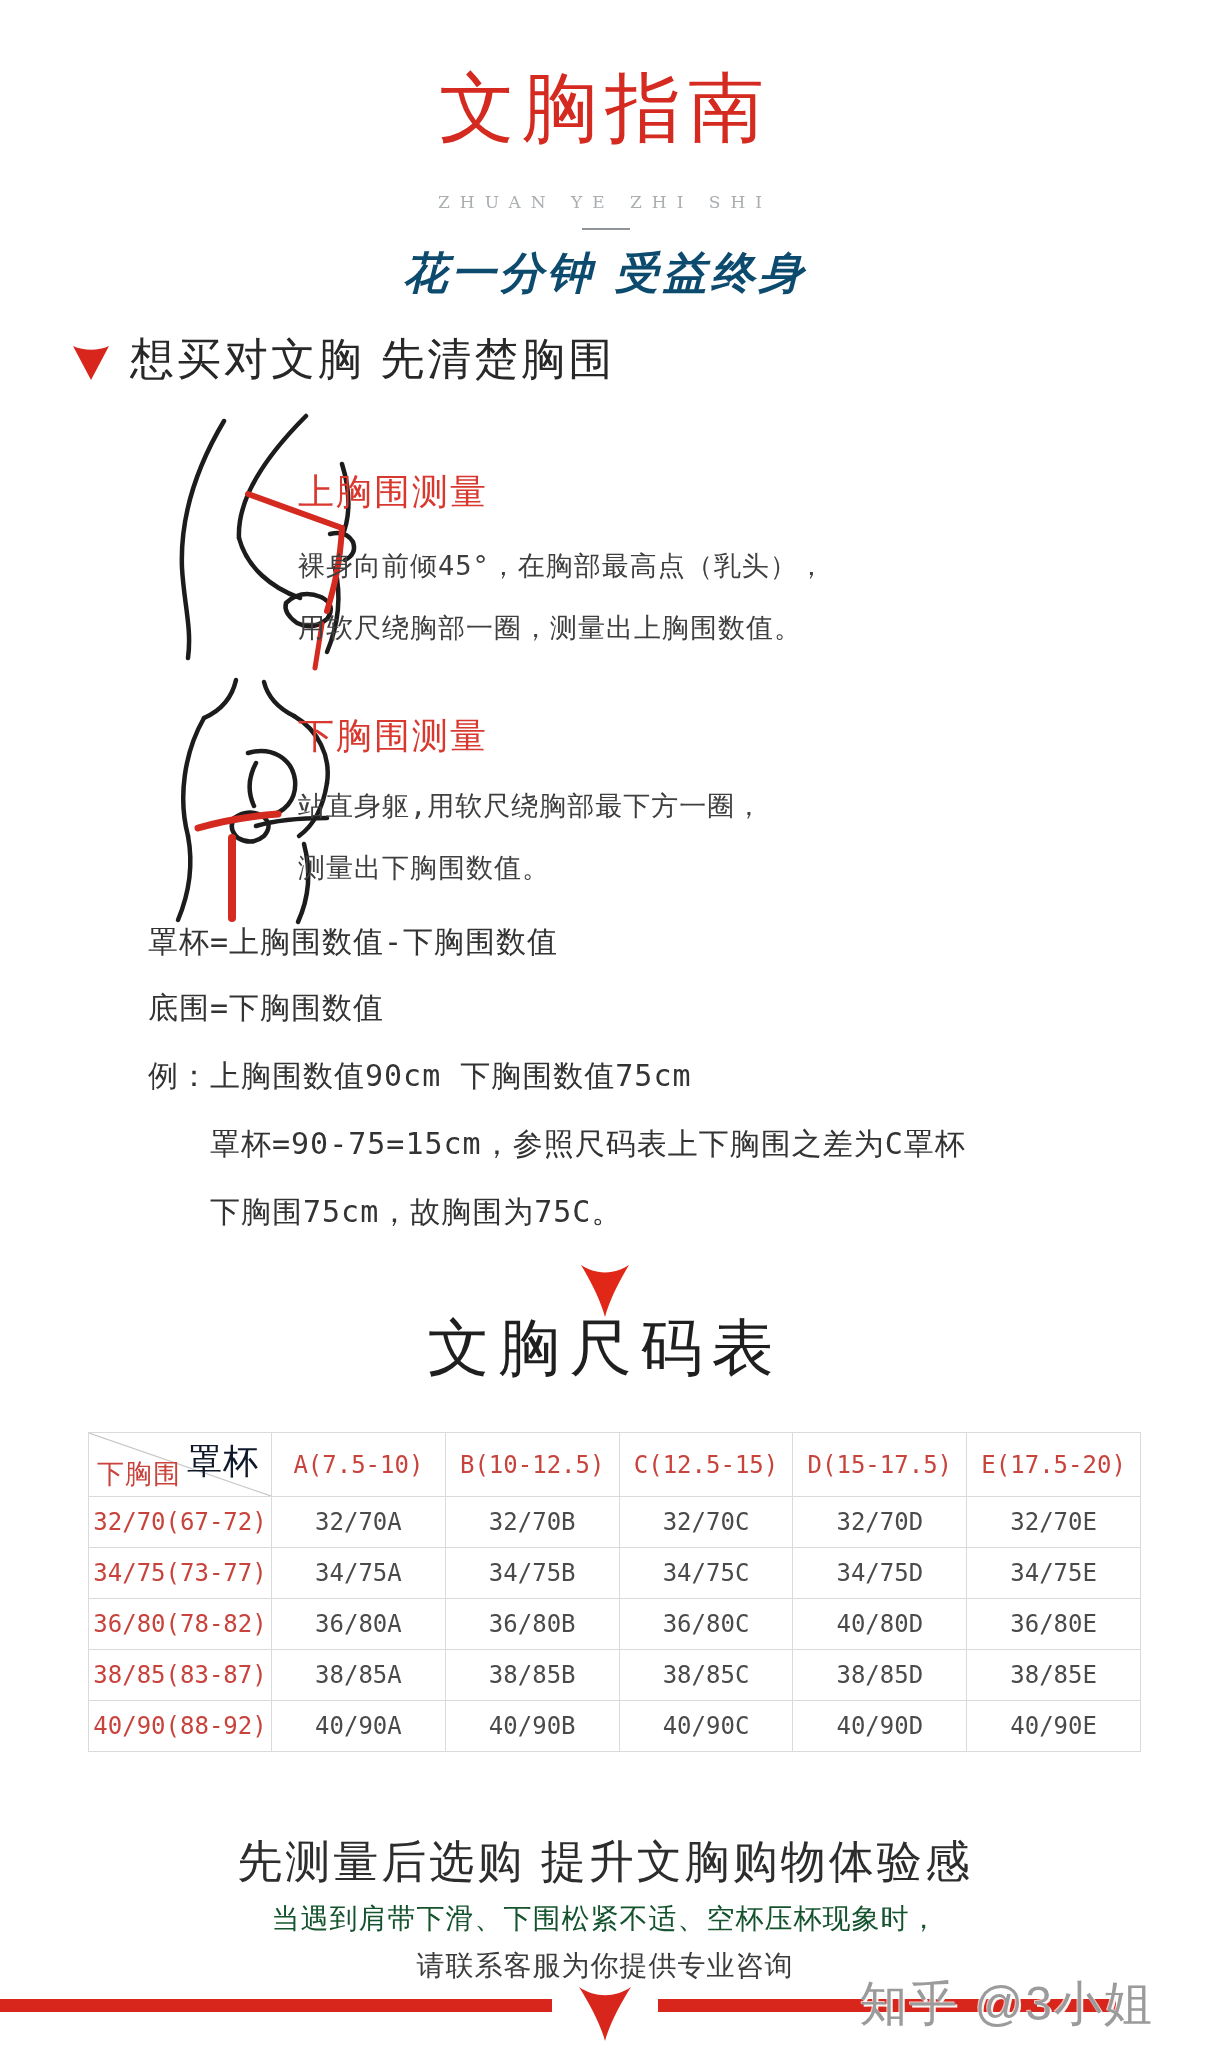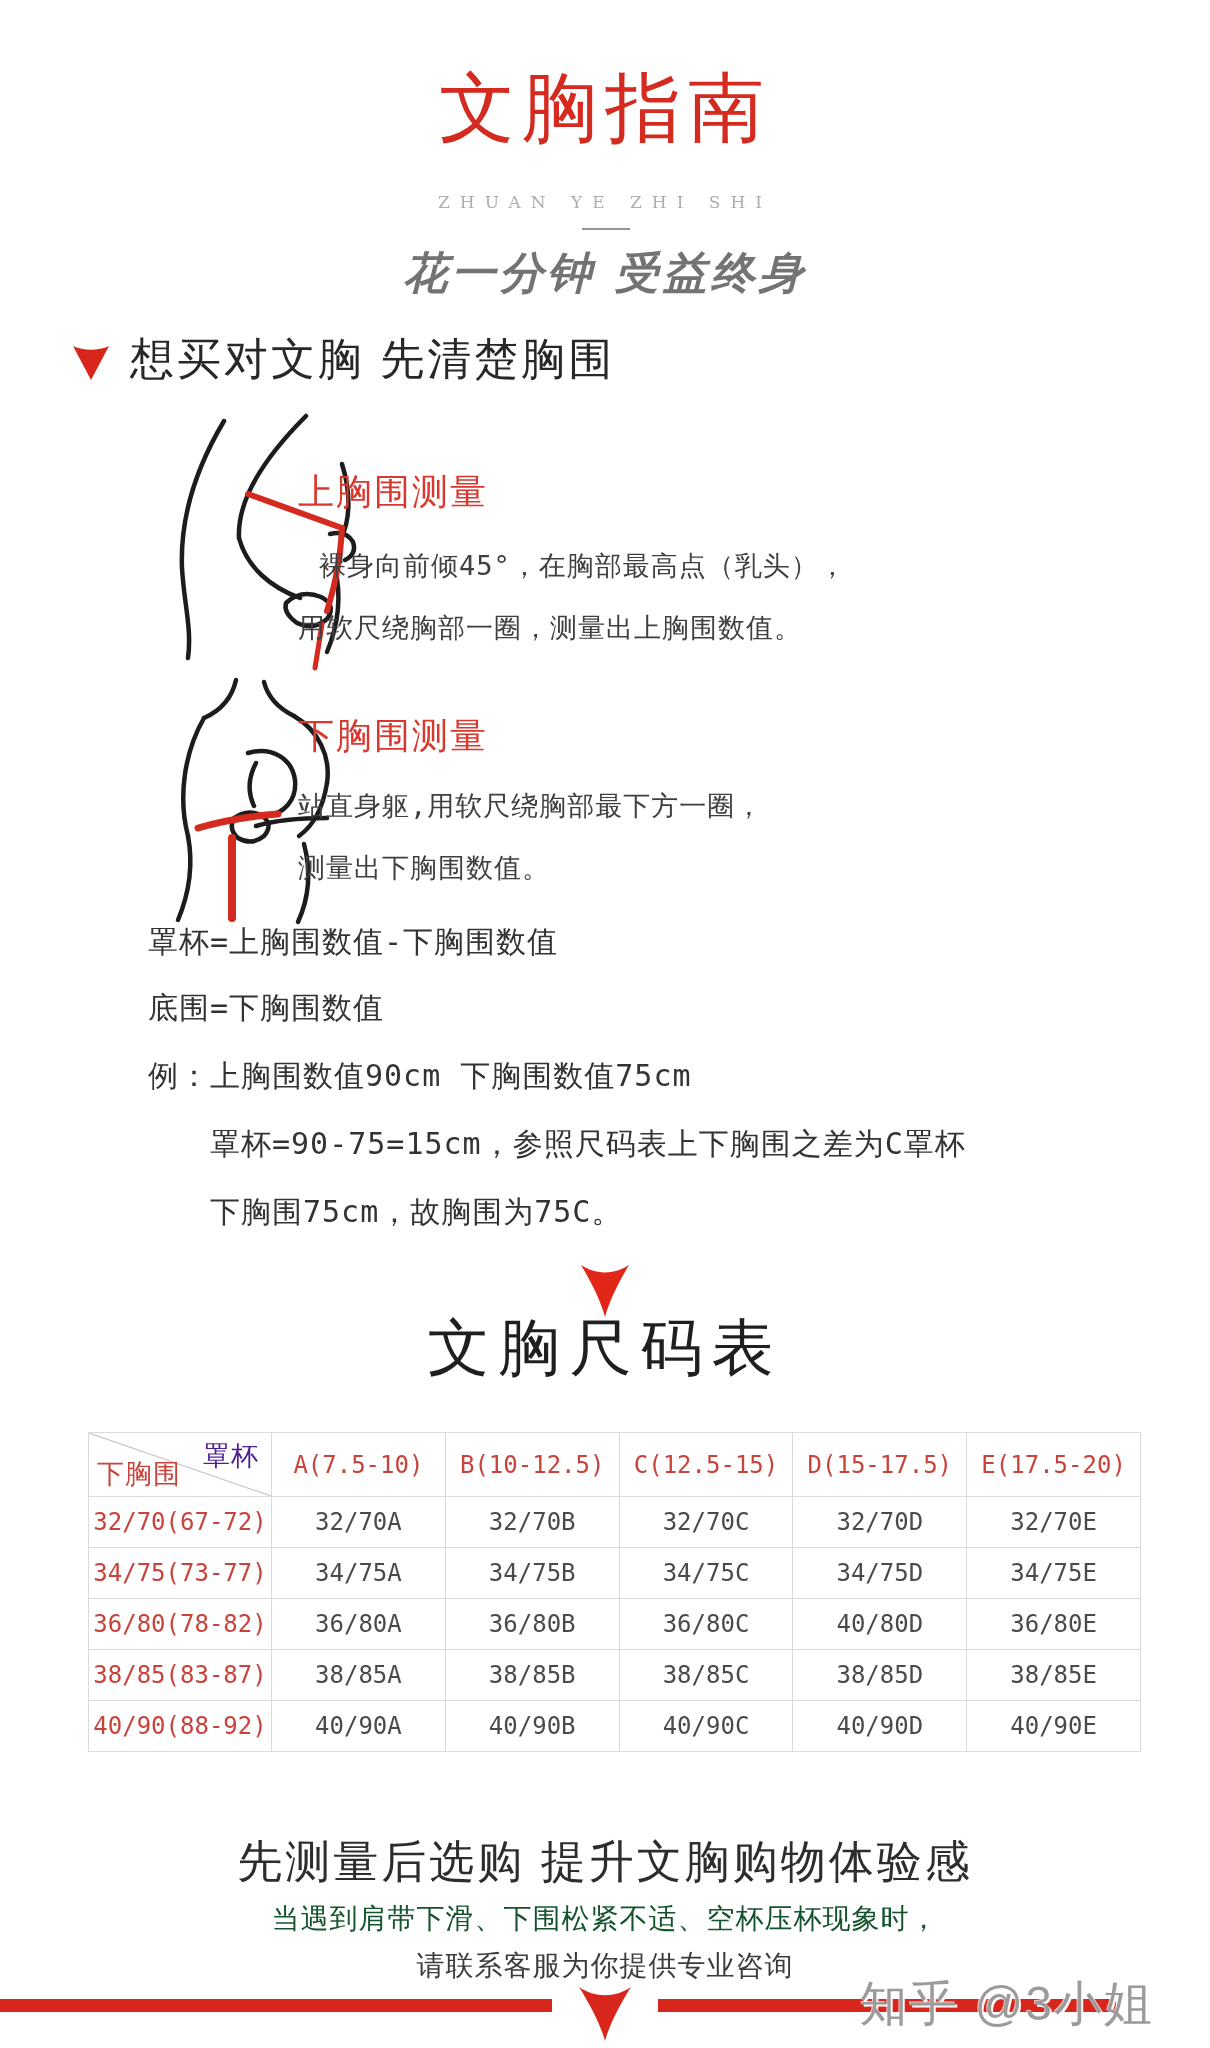--- a/index.html
+++ b/index.html
@@ -22,21 +22,21 @@
     text-align:center; font-size:17px; letter-spacing:10px;
     color:#a9aeb1; font-family:"DejaVu Serif", serif;
   }
   .header-divider {
     position:absolute; top:228px; left:582px; width:48px; height:2px;
     background:#8f9598;
   }
   .slogan {
     position:absolute; top:244px; left:0; width:100%;
     text-align:center; font-size:44px; font-weight:700; font-style:italic;
-    letter-spacing:4px; color:#737373;
+    letter-spacing:4px; color:#0c4a6e;
     font-family:"DejaVu Serif", serif;
   }
   
   .measure-heading {
     position:absolute; top:330px; left:72px;
     display:flex; align-items:center;
   }
   .measure-heading .tri { width:38px; height:36px; margin-top:6px; }
   .measure-heading .txt {
     margin-left:20px; font-size:44px; color:#282828; letter-spacing:3px;
@@ -48,21 +48,21 @@
   .m-title {
     position:absolute; left:298px; font-size:36px; color:#d9382e;
     letter-spacing:2px; font-weight:400;
   }
   .m-line {
     position:absolute; left:298px; font-size:27px; color:#3f3f3f;
     letter-spacing:1px;
     font-family:"DejaVu Sans Mono","Liberation Sans",sans-serif;
   }
   .t-upper { top:468px; }
-  .u-line1 { top:548px;margin-left:21px; }
+  .u-line1 { top:548px; }
   .u-line2 { top:610px; }
   .t-lower { top:712px; }
   .l-line1 { top:788px; }
   .l-line2 { top:850px; }
   
   .f-line {
     position:absolute; left:148px; font-size:30px; color:#333333;
     letter-spacing:1px;
     font-family:"DejaVu Sans Mono","Liberation Sans",sans-serif;
   }
@@ -85,21 +85,21 @@
     font-family:"DejaVu Sans Mono","Liberation Sans",sans-serif;
   }
   table.size-table th, table.size-table td {
     border:1px solid #dadada; text-align:center; font-weight:400;
   }
   table.size-table th { height:64px; }
   table.size-table td { height:51px; }
   th.corner { position:relative; width:183px; padding:0; }
   th.corner svg { position:absolute; inset:0; width:100%; height:100%; }
   th.corner .cup {
-    position:absolute; top:5px; right:12px; font-size:27px; color:#4c1d95;
+    position:absolute; top:5px; right:12px; font-size:35px; color:#0f172a;
     letter-spacing:1px;
     font-family:Liberation Serif, serif;
   }
   th.corner .under {
     position:absolute; bottom:4px; left:8px; font-size:27px; color:#c8433c;
     letter-spacing:1px;
   }
   th.col-head { font-size:24px; color:#c8433c; }
   td.row-label { font-size:24px; color:#c8433c; }
   td.size-cell { font-size:24px; color:#4a4a4a; }

